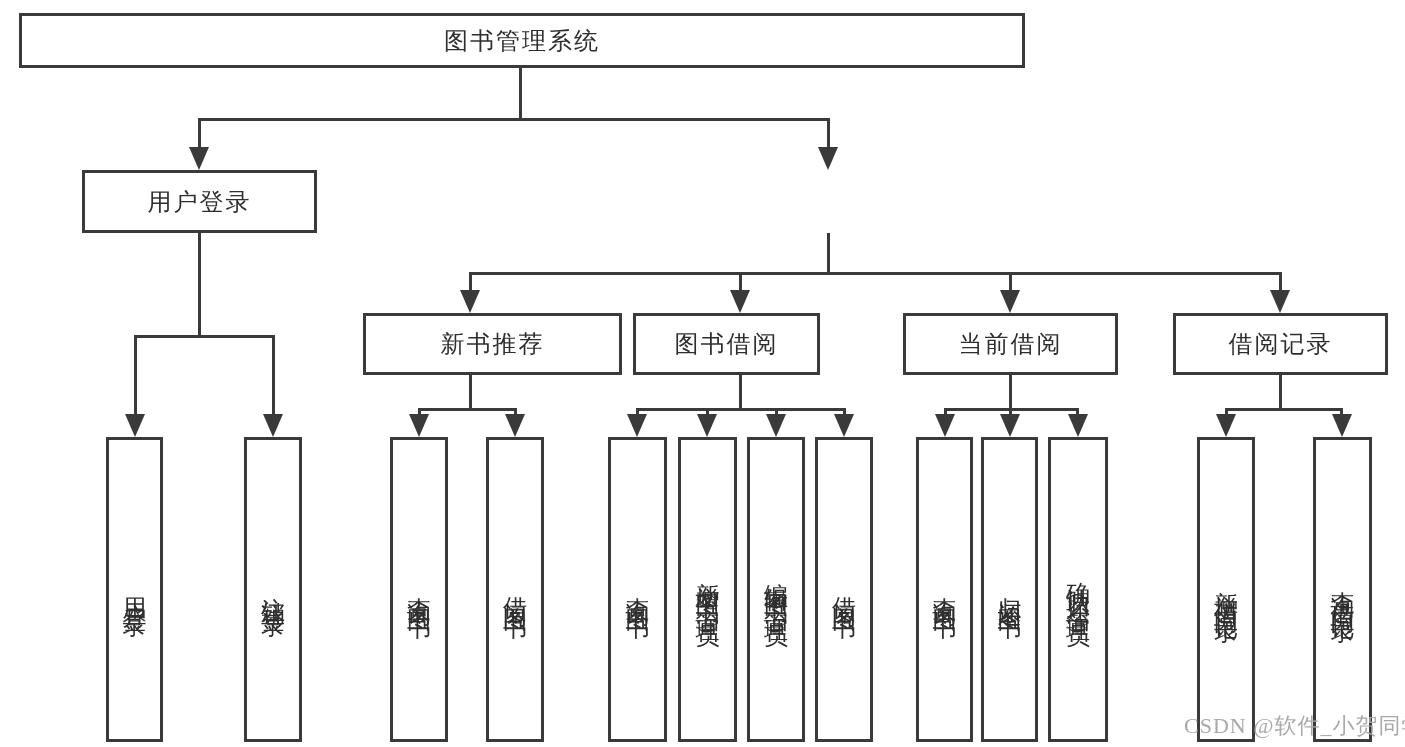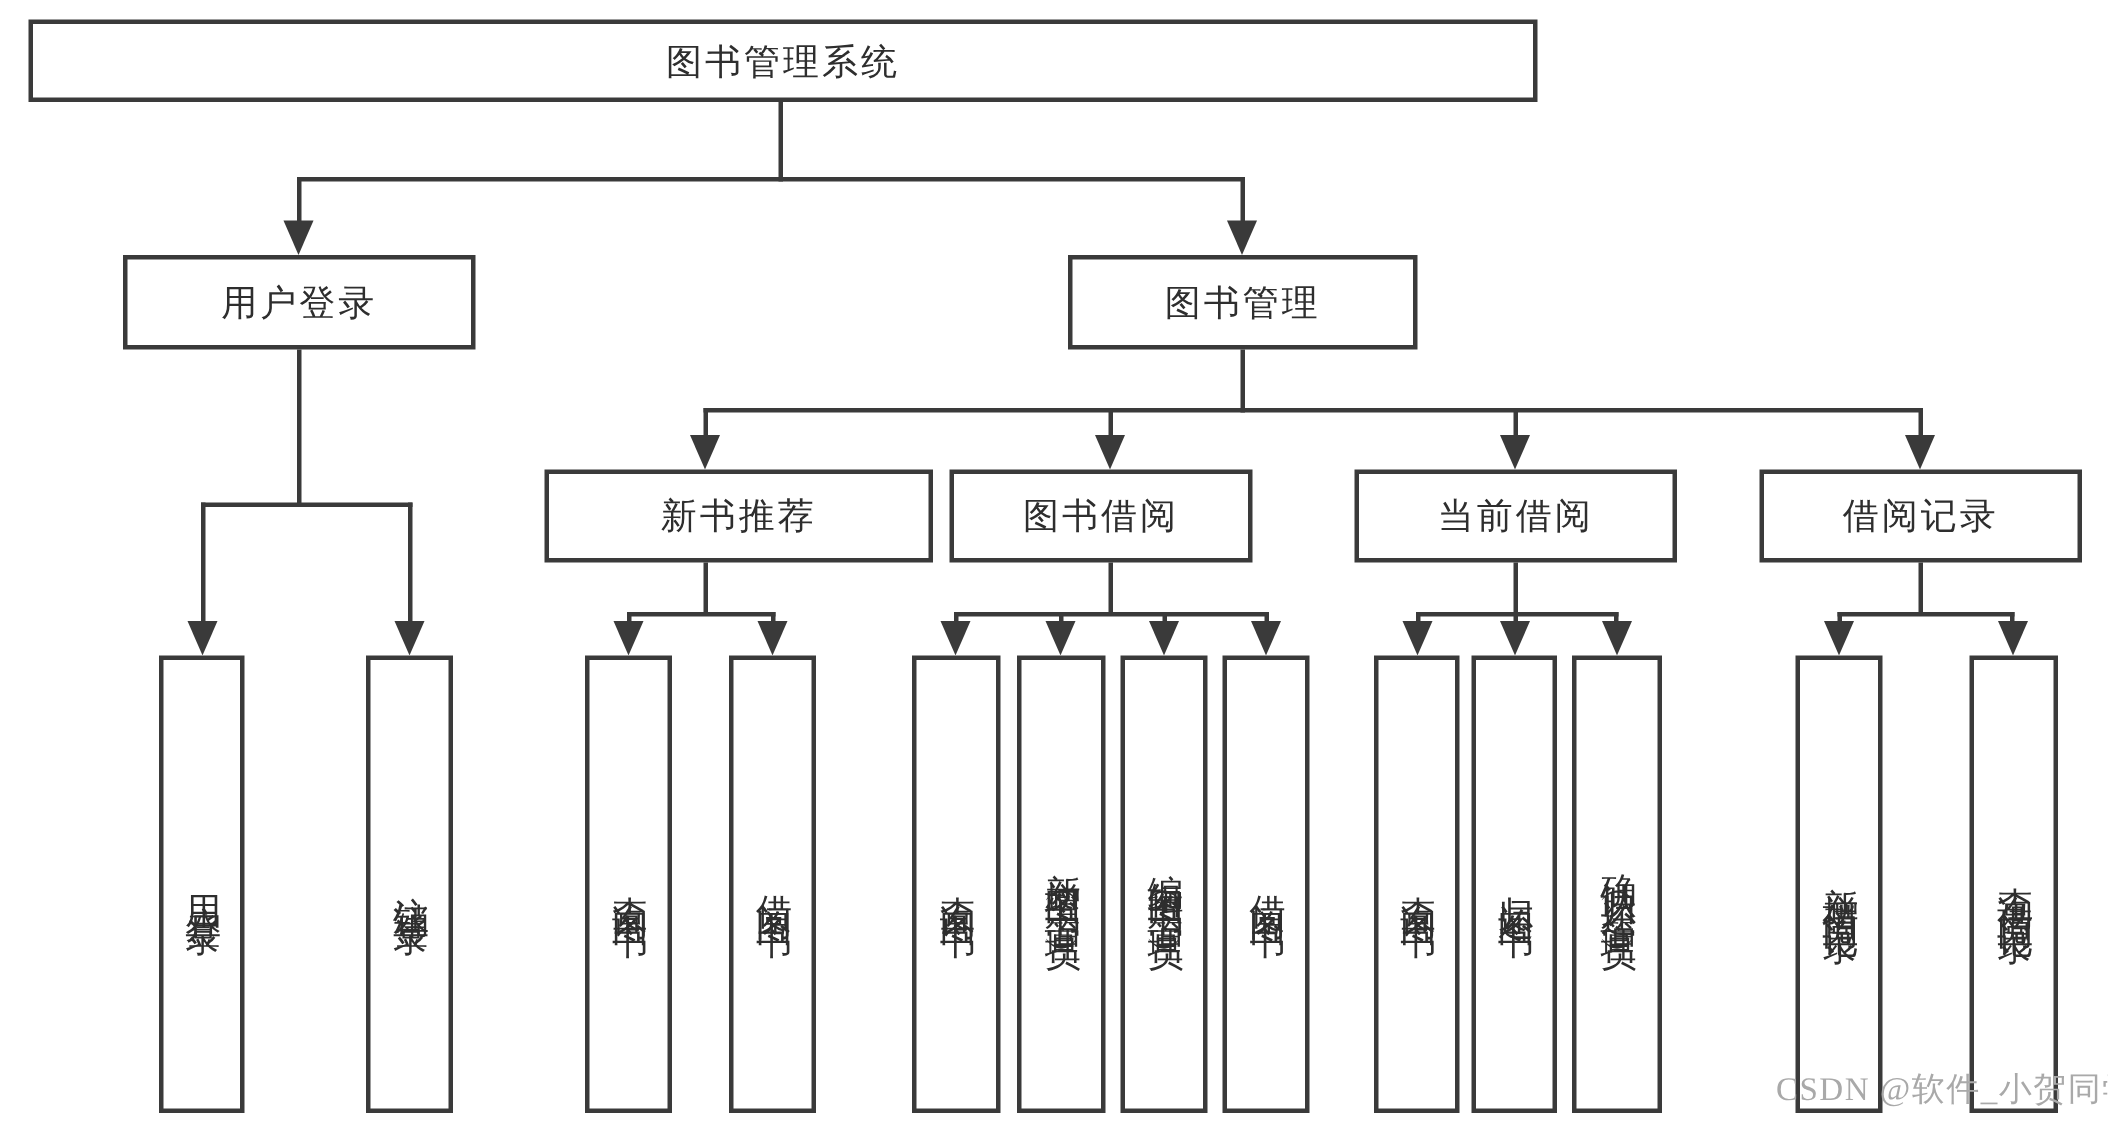--- a/index.html
+++ b/index.html
@@ -64,23 +64,20 @@
   <div class="ln" style="left:519px;top:68px;width:3px;height:53px"></div>
   <div class="ln" style="left:198px;top:118px;width:632px;height:3px"></div>
   <div class="ln" style="left:198px;top:118px;width:3px;height:33px"></div>
   <div class="ln" style="left:827px;top:118px;width:3px;height:33px"></div>
   <div class="arrow" style="left:189px;top:147px"></div>
   <div class="arrow" style="left:818px;top:147px"></div>
 
   <div class="box" style="left:82px;top:170px;width:235px;height:63px">
     <span>用户登录</span>
   </div>
-  <div class="box" style="left:712px;top:170px;width:233px;height:63px">
-    <span>图书管理</span>
-  </div>
 
   <div class="ln" style="left:198px;top:233px;width:3px;height:104px"></div>
   <div class="ln" style="left:134px;top:335px;width:141px;height:3px"></div>
   <div class="ln" style="left:134px;top:335px;width:3px;height:82px"></div>
   <div class="ln" style="left:272px;top:335px;width:3px;height:82px"></div>
   <div class="arrow" style="left:125px;top:414px"></div>
   <div class="arrow" style="left:263px;top:414px"></div>
 
   <div class="ln" style="left:827px;top:233px;width:3px;height:42px"></div>
   <div class="ln" style="left:469px;top:272px;width:813px;height:3px"></div>
@@ -89,21 +86,21 @@
   <div class="ln" style="left:1009px;top:272px;width:3px;height:21px"></div>
   <div class="ln" style="left:1279px;top:272px;width:3px;height:21px"></div>
   <div class="arrow" style="left:460px;top:290px"></div>
   <div class="arrow" style="left:730px;top:290px"></div>
   <div class="arrow" style="left:1000px;top:290px"></div>
   <div class="arrow" style="left:1270px;top:290px"></div>
 
   <div class="box" style="left:363px;top:313px;width:259px;height:62px">
     <span>新书推荐</span>
   </div>
-  <div class="box" style="left:633px;top:313px;width:202px;height:62px">
+  <div class="box" style="left:633px;top:313px;width:187px;height:62px">
     <span>图书借阅</span>
   </div>
   <div class="box" style="left:903px;top:313px;width:215px;height:62px">
     <span>当前借阅</span>
   </div>
   <div class="box" style="left:1173px;top:313px;width:215px;height:62px">
     <span>借阅记录</span>
   </div>
 
   <div class="ln" style="left:469px;top:375px;width:3px;height:35px"></div>

